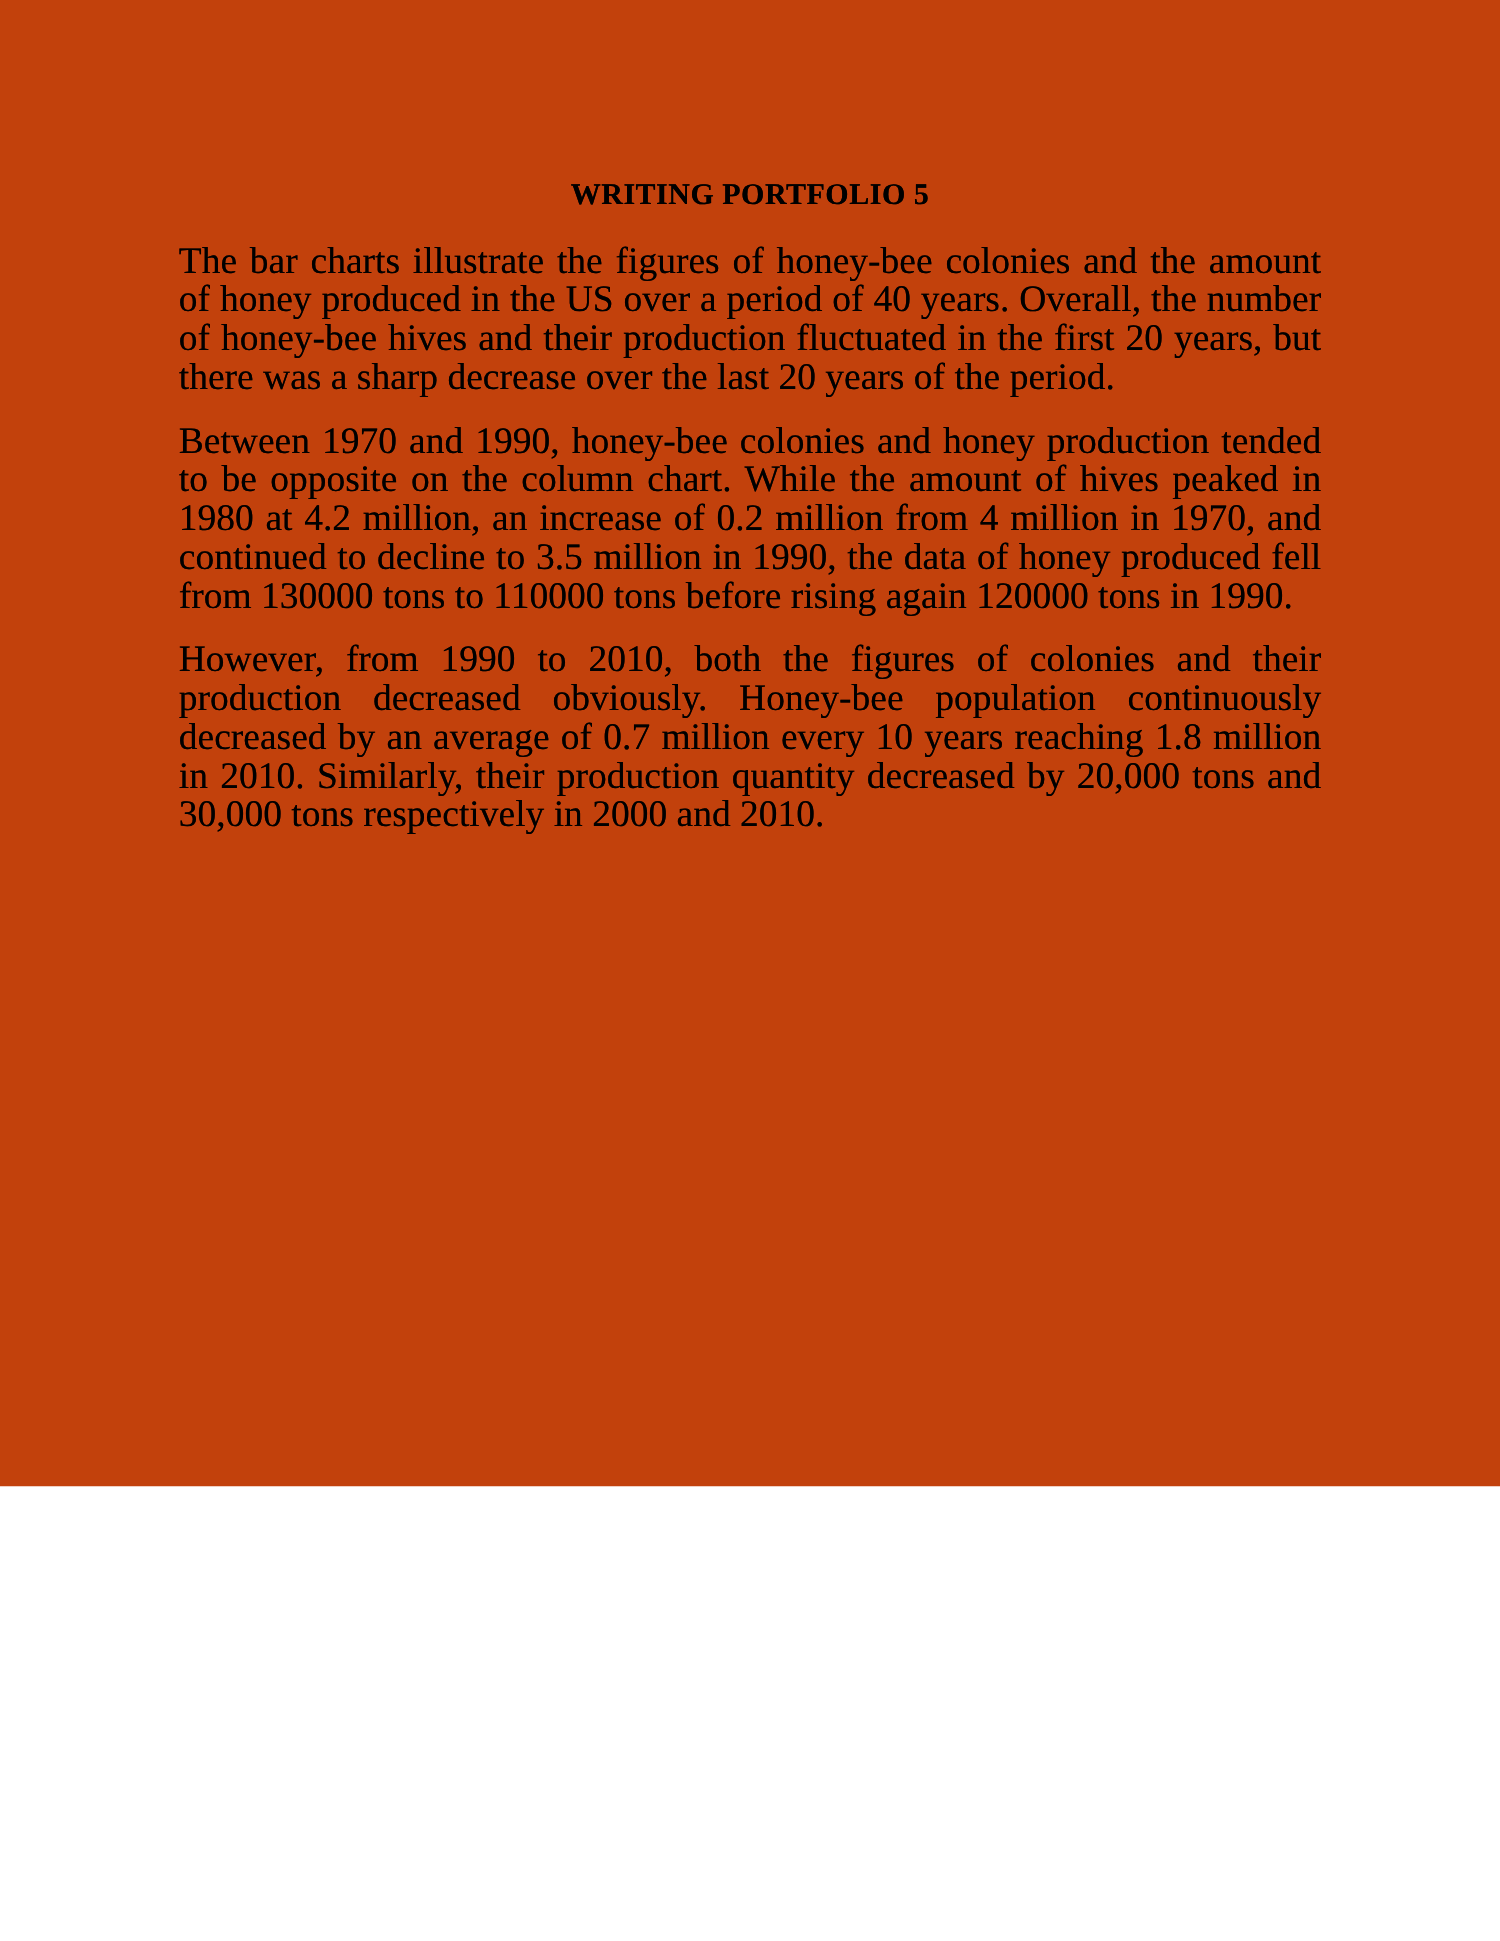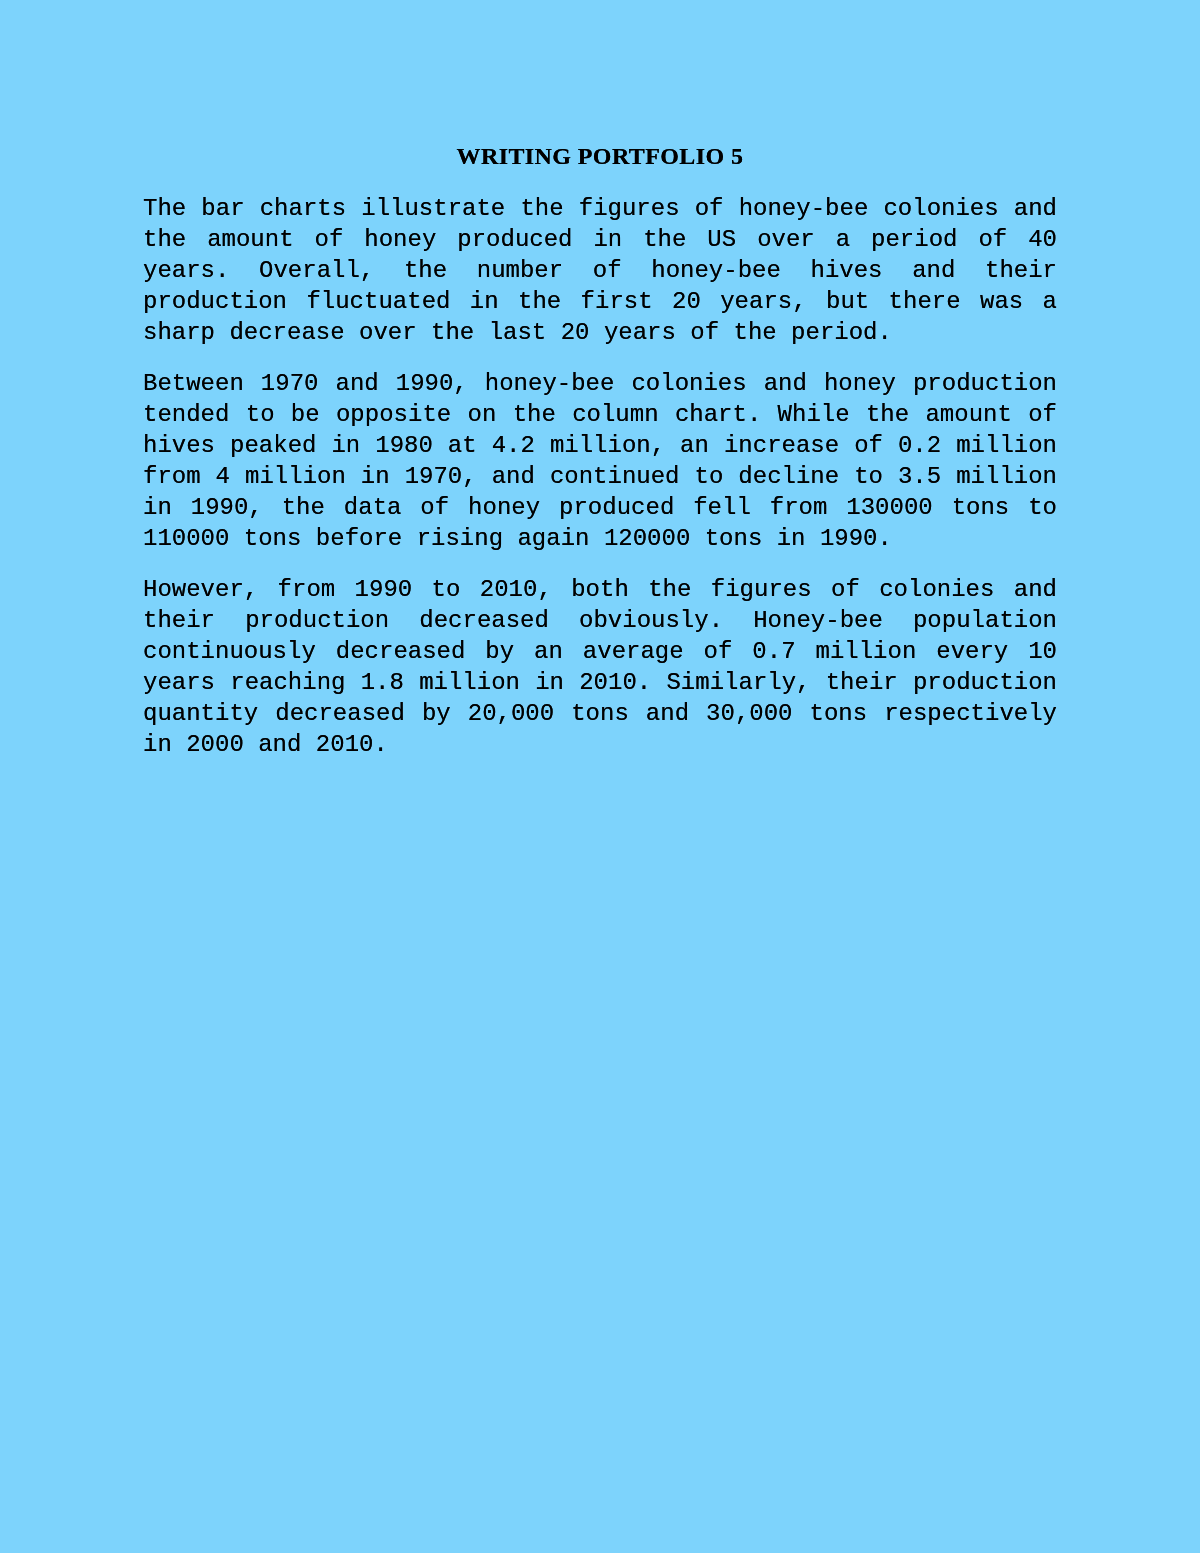--- a/index.html
+++ b/index.html
@@ -10,42 +10,41 @@
     width: 1200px;
     height: 1553px;
     background: #ffffff;
     color: #000000;
     font-family: "Liberation Serif", "DejaVu Serif", serif;
     overflow: hidden;
   }
   .page {
     box-sizing: border-box;
     width: 1200px;
-    height: 1553px;
+    height: 1189px;
     padding: 141px 143px 0 143px;
-    background: #7dd3fc;
+    background: #c2410c;
   }
   .doc-title {
     font-size: 24px;
     line-height: 31px;
     font-weight: 700;
     text-align: center;
     margin: 0 0 21px 0;
     letter-spacing: 0.4px;
     
     text-shadow: 0 0 0.5px rgba(0,0,0,0.85);
   }
   .doc-para {
-    font-size: 24px;
+    font-size: 30px;
     line-height: 31px;
     font-weight: 400;
     text-align: justify;
     margin: 0 0 20px 0;
     text-shadow: 0 0 0.5px rgba(0,0,0,0.75);
-    font-family: Liberation Mono, monospace;
   }
   .doc-para:last-child {
     margin-bottom: 0;
   }
 </style>
 </head>
 <body>
 
 <div class="page">
   <h1 class="doc-title">WRITING PORTFOLIO 5</h1>

